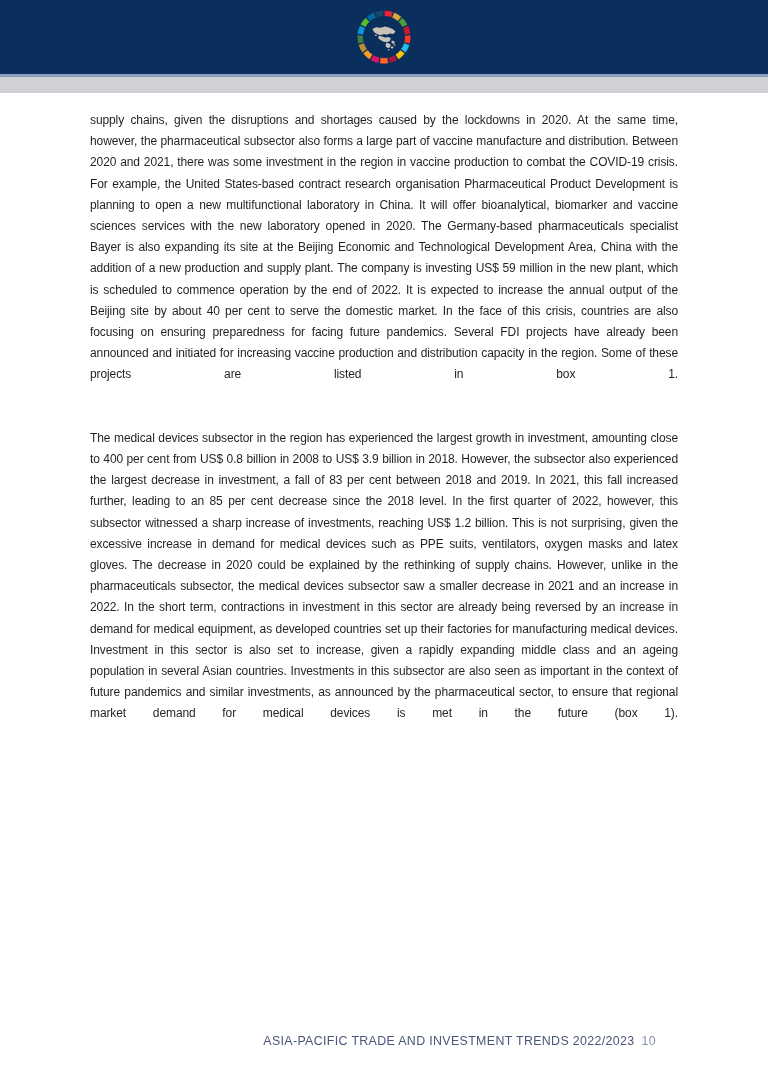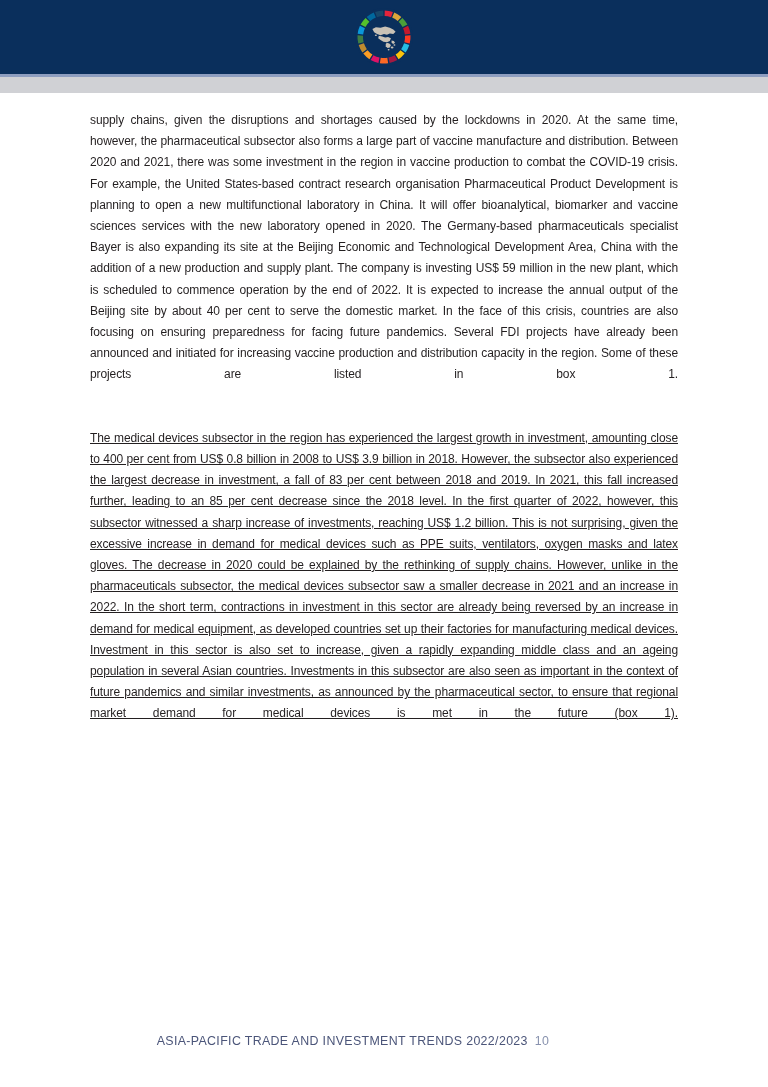--- a/index.html
+++ b/index.html
@@ -78,38 +78,37 @@
     font-family: "Liberation Sans", sans-serif;
     font-size: 12px;
     line-height: 21.2px;
     text-align: justify;
     text-justify: inter-word;
     letter-spacing: -0.1px;
     word-spacing: 0.1px;
   }
   .para + .para {
     margin-top: 21px;
-    text-decoration: underline;
   }
   
   .para::after {
     content: "";
     display: inline-block;
     width: 100%;
   }
 
   
   .footer {
     position: absolute;
     left: 0;
     top: 1031px;
     width: 768px;
-    padding-right: 62px;
+    padding-right: 112px;
     box-sizing: border-box;
-    text-align: center;
+    text-align: right;
     white-space: nowrap;
   }
   .footer-title {
     font-family: "Liberation Sans", sans-serif;
     font-size: 12.4px;
     letter-spacing: 0.35px;
     color: #4b5579;
   }
   .footer-page {
     font-family: "Liberation Sans", sans-serif;

